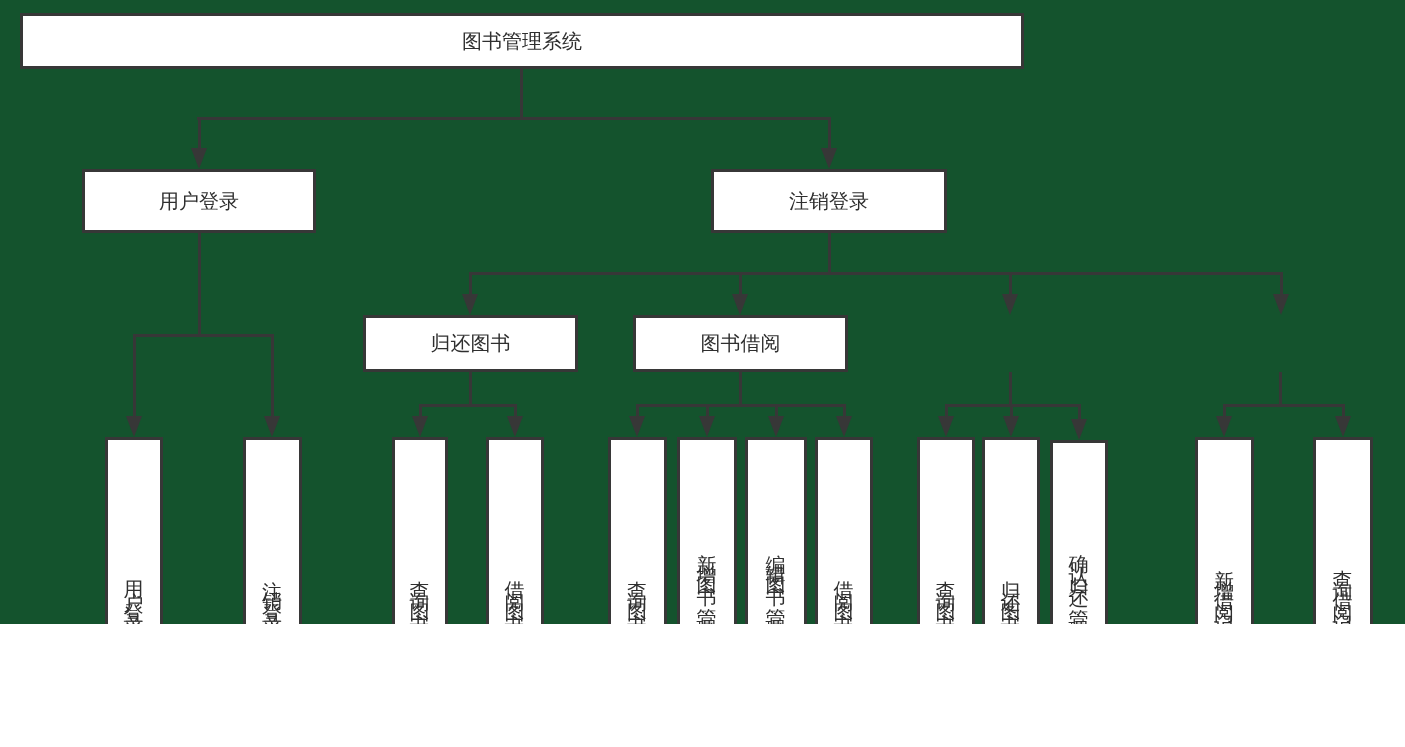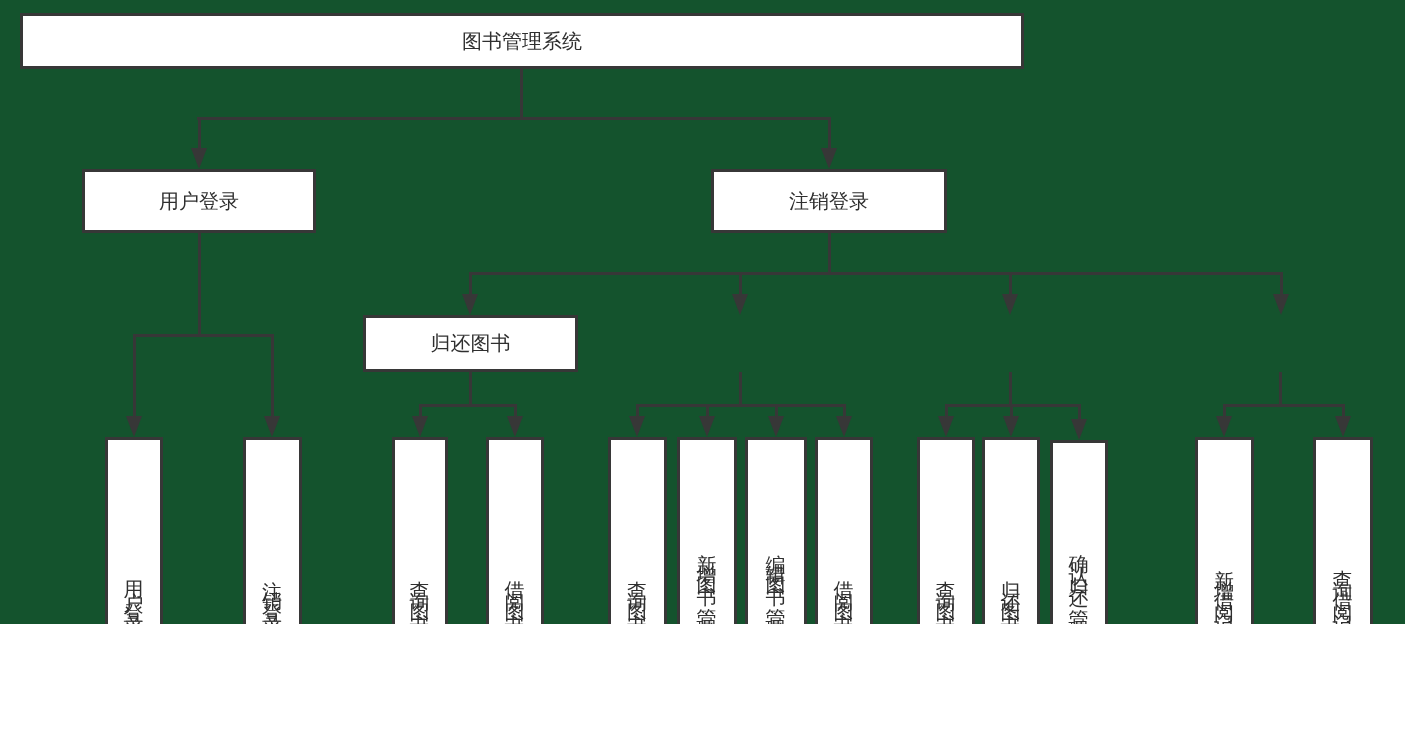--- a/index.html
+++ b/index.html
@@ -90,20 +90,23 @@
   <div class="vl" style="left:739px;top:272px;height:24px"></div>
   <div class="ar" style="left:732px;top:294px"></div>
   <div class="vl" style="left:1009px;top:272px;height:24px"></div>
   <div class="ar" style="left:1002px;top:294px"></div>
   <div class="vl" style="left:1280px;top:272px;height:24px"></div>
   <div class="ar" style="left:1273px;top:294px"></div>
 
   <div class="bx" style="left:363px;top:315px;width:215px;height:57px">
     <span>归还图书</span>
   </div>
+  <div class="bx" style="left:633px;top:315px;width:215px;height:57px">
+    <span>图书借阅</span>
+  </div>
 
   <div class="vl" style="left:469px;top:372px;height:34px"></div>
   <div class="hl" style="left:419px;top:404px;width:98px"></div>
   <div class="vl" style="left:419px;top:404px;height:14px"></div>
   <div class="ar" style="left:412px;top:416px"></div>
   <div class="vl" style="left:514px;top:404px;height:14px"></div>
   <div class="ar" style="left:507px;top:416px"></div>
 
   <div class="vl" style="left:739px;top:372px;height:34px"></div>
   <div class="hl" style="left:636px;top:404px;width:210px"></div>

